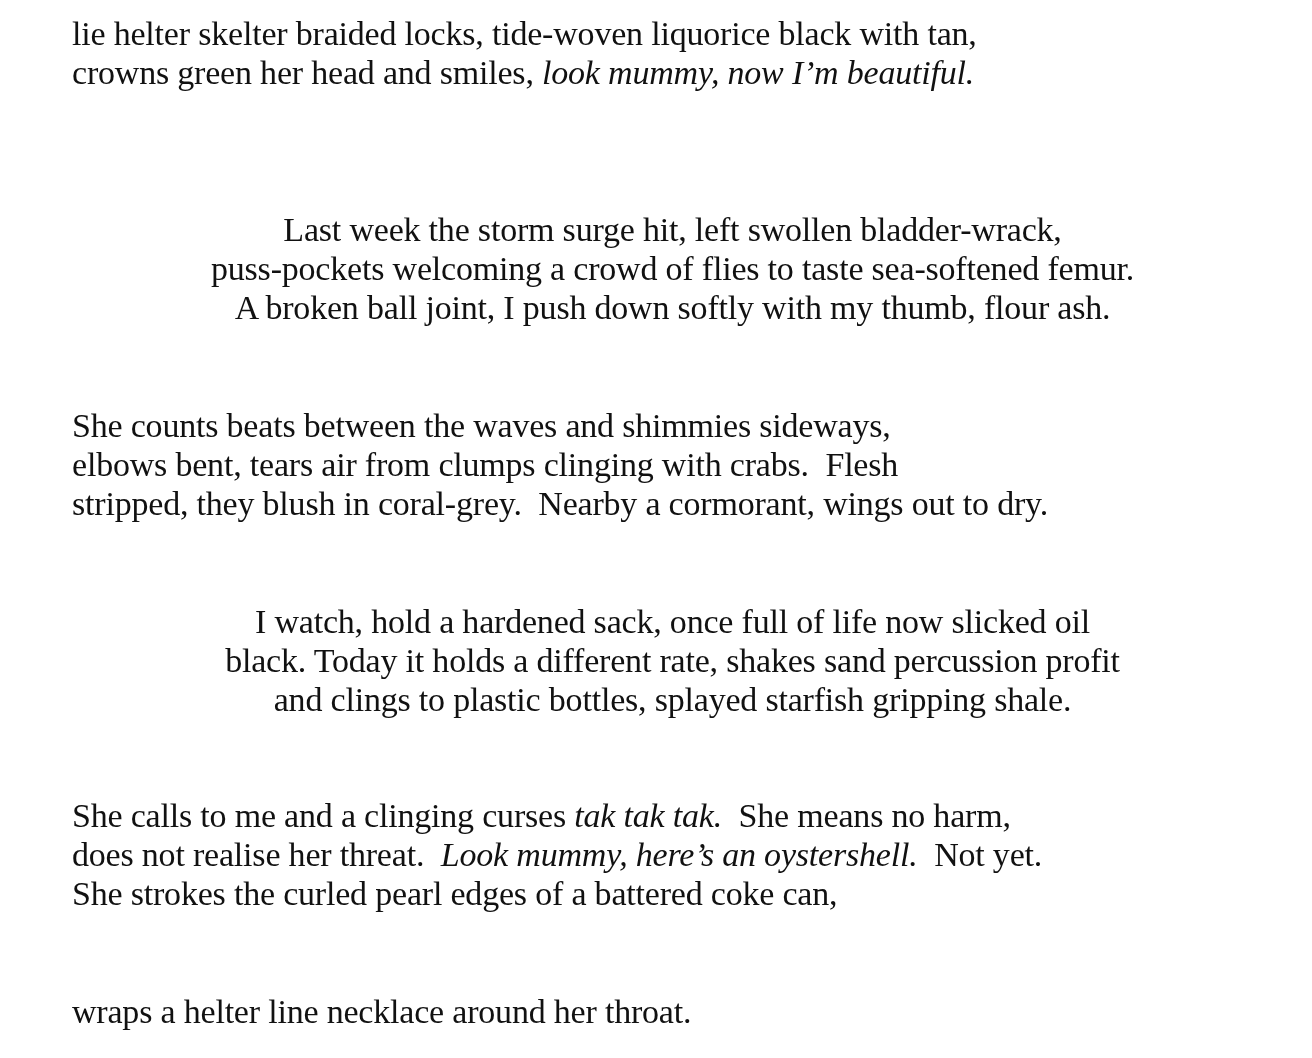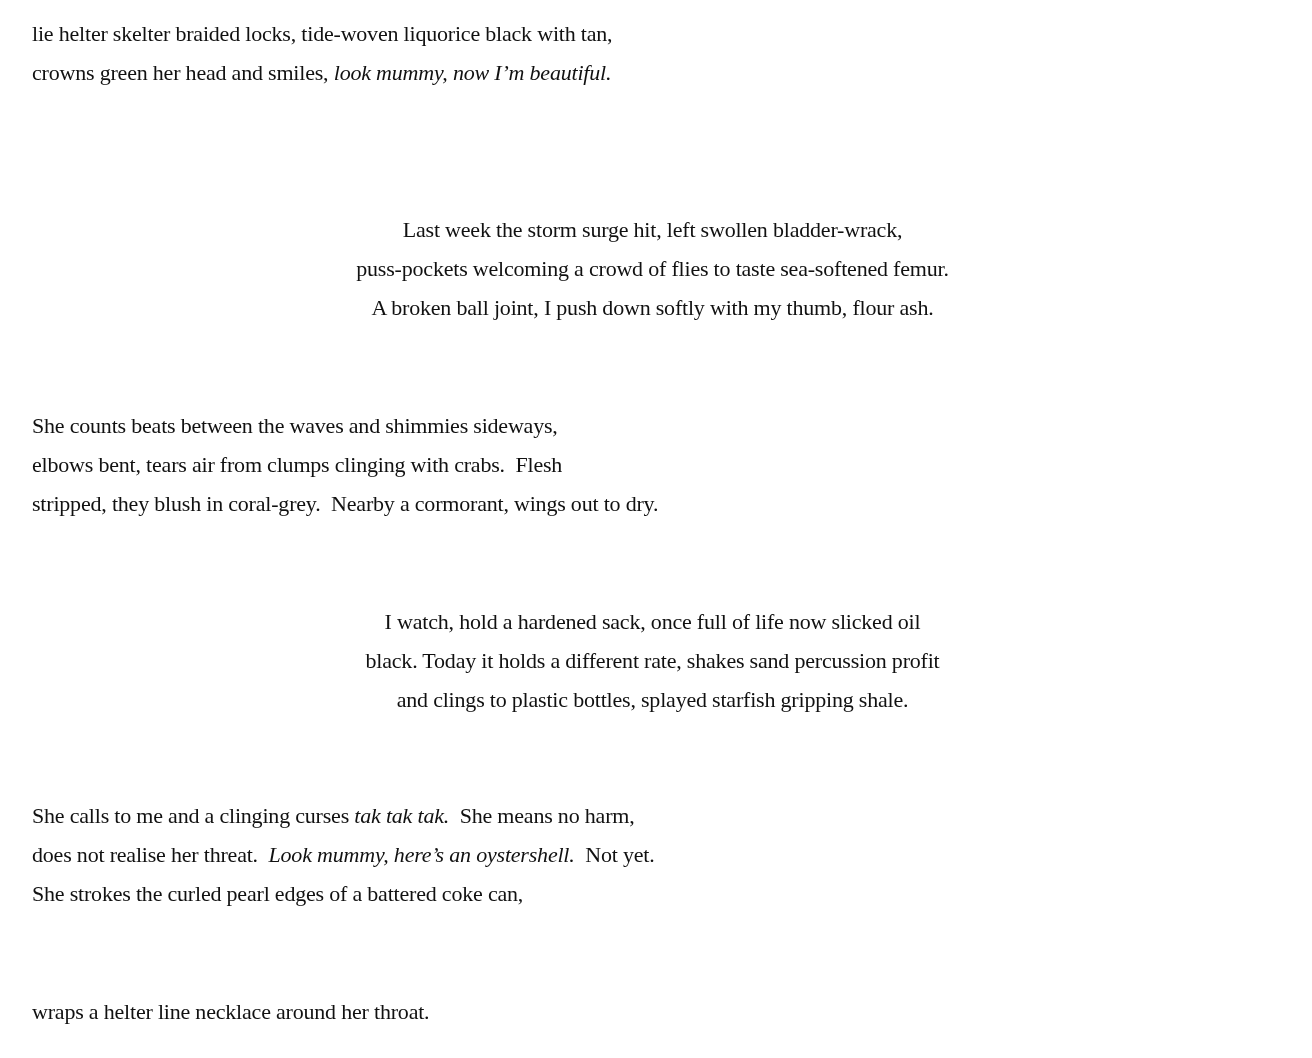--- a/index.html
+++ b/index.html
@@ -23,24 +23,25 @@
     }
     .stanza {
       position: absolute;
       left: 0;
       width: 1241px;
     }
     .stanza.left { text-align: left; }
     .stanza.right { text-align: center; }
     .line {
       display: block;
-      font-size: 22px;
+      font-size: 34px;
       line-height: 39px;
       white-space: pre;
       letter-spacing: -0.2px;
+      margin-left: 40px;
     }
     .line i {
     }
   </style>
 </head>
 <body>
 
 <div class="poem">
 
   <div class="stanza left" style="top:0px;">

